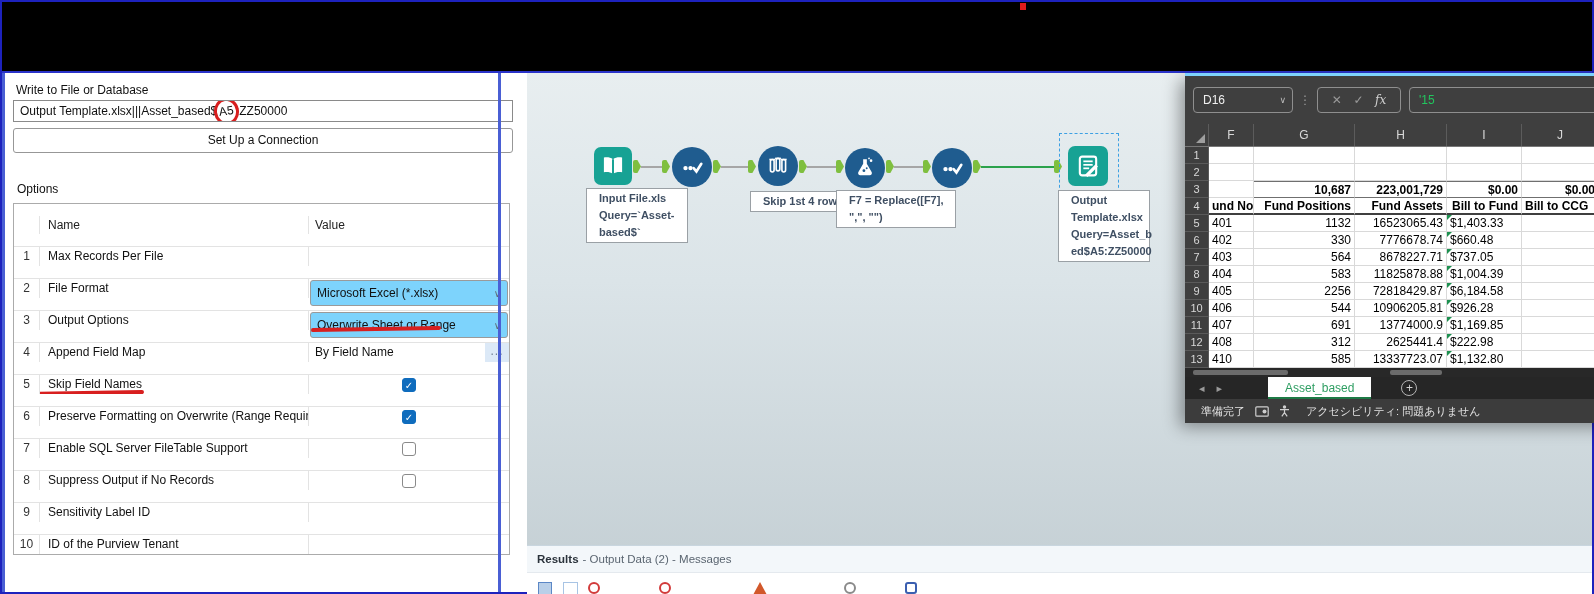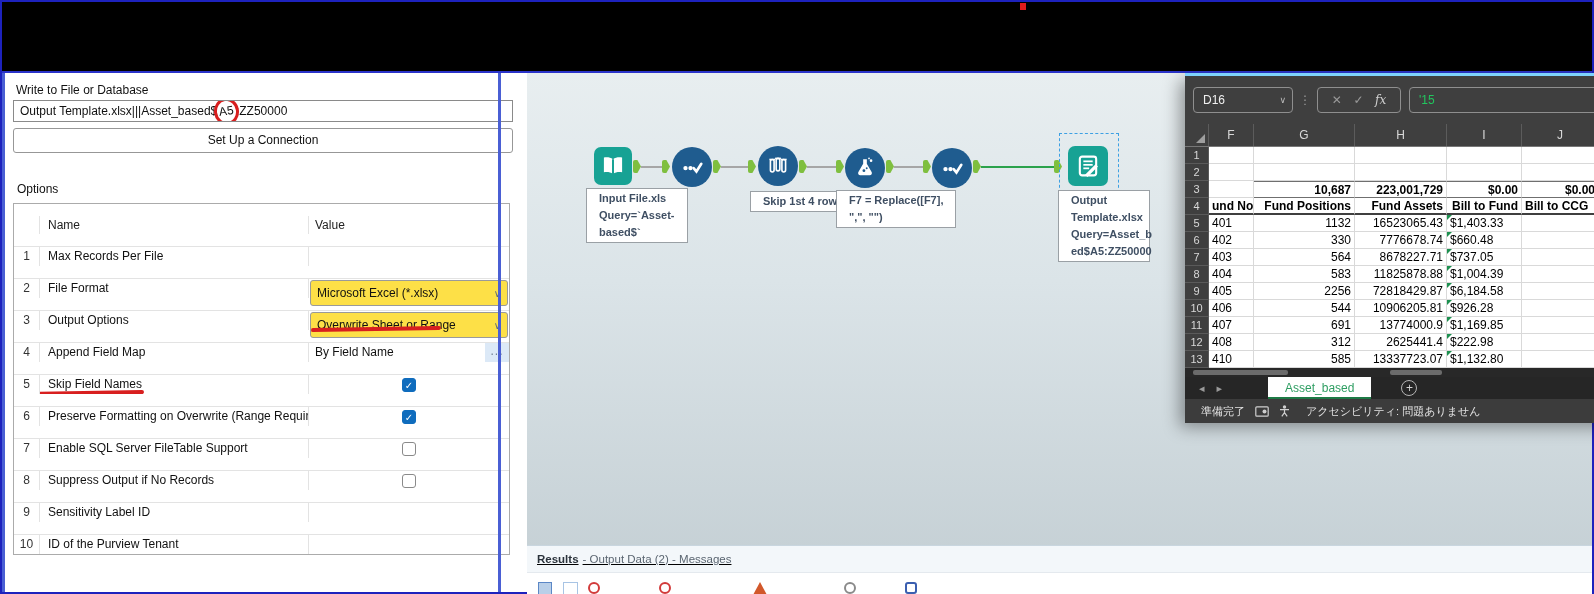--- a/index.html
+++ b/index.html
@@ -35,21 +35,21 @@
 
   
   .opt-table { position:absolute; left:8px; top:130px; width:497px; border:1px solid #ababab; background:#fff; }
   .opt-row { display:flex; height:20px; border-top:1px solid #e3e3e3; align-items:stretch; position:relative;margin-top:12px; }
   .opt-row.head { height:18px; border-top:none; font-weight:normal; color:#222; }
   .c-num { width:26px; border-right:1px solid #e3e3e3; text-align:center; line-height:19px; color:#333; flex:none; }
   .c-name { width:269px; border-right:1px solid #e3e3e3; padding-left:8px; line-height:19px; flex:none;
             position:relative; white-space:nowrap; overflow:hidden; }
   .c-val { flex:1; position:relative; line-height:19px; }
   .dd { position:absolute; left:1px; top:1px; right:1px; bottom:1px; border:1px solid #9a9a9a;
-        border-radius:3px; display:flex; align-items:center; padding:12px 6px; background:#fde047; }
+        border-radius:3px; display:flex; align-items:center; padding:12px 6px; background:#7dd3fc; }
   .dd .dd-text { flex:1; white-space:nowrap; overflow:hidden; }
   .dd .chev { color:#5f6b76; font-size:10px; }
   .map-text { padding-left:6px; }
   .ellipsis-btn { position:absolute; right:0; top:0; bottom:0; width:24px; background:#dce9f7;
                   color:#6c7b90; text-align:center; line-height:17px; letter-spacing:1px; }
   .cb { position:absolute; left:50%; top:3px; transform:translateX(-50%); width:14px; height:14px;
         border-radius:3px; border:1px solid #8a8a8a; background:#fff; text-align:center;
         line-height:13px; font-size:10px; color:#fff; }
   .cb.on { background:#0f6cbd; border-color:#0f6cbd; }
   .red-mark { position:absolute; background:#d81f1f; height:4px; border-radius:3px; z-index:5; }
@@ -63,21 +63,21 @@
   .conn-line.green { background:#2ba24c; }
   .nub { position:absolute; width:8px; height:13px; top:158px; background:#7fbf3f; z-index:4;
          clip-path:polygon(0 0,55% 0,100% 50%,55% 100%,0 100%); border-radius:2px; }
   .annot { position:absolute; background:#fff; border:1px solid #9aa0a5; color:#3f4f63;
            font-size:11px; font-weight:bold; line-height:17px; padding:1px 12px;
            white-space:pre-line; z-index:4; }
   .sel-box { position:absolute; border:1px dashed #3da0e3; z-index:4; background:transparent; }
 
   
   .results { position:absolute; left:525px; top:543px; right:0; height:49px;
-             background:#f3f7fa; border-top:1px solid #c9d6df; z-index:2;text-decoration:underline; }
+             background:#f3f7fa; border-top:1px solid #c9d6df; z-index:2; }
   .results-head { padding:7px 0 0 10px; font-size:11.5px; color:#5a6570; }
   .results-head b { color:#2b333b; margin-right:4px; }
   .results-toolbar { position:absolute; left:0; right:0; top:26px; bottom:0; background:#fff;
                      border-top:1px solid #e4e9ee; overflow:hidden; }
   .stub { position:absolute; top:9px; }
 
   
   .excel { position:absolute; left:1183px; top:71px; width:459px; height:347px; background:#3f3f3f;
            border-top:3px solid #7dd3fc; z-index:8; box-shadow:-5px 7px 16px rgba(0,0,0,.38);
            font-size:12px; color:#e3e3e3; }

